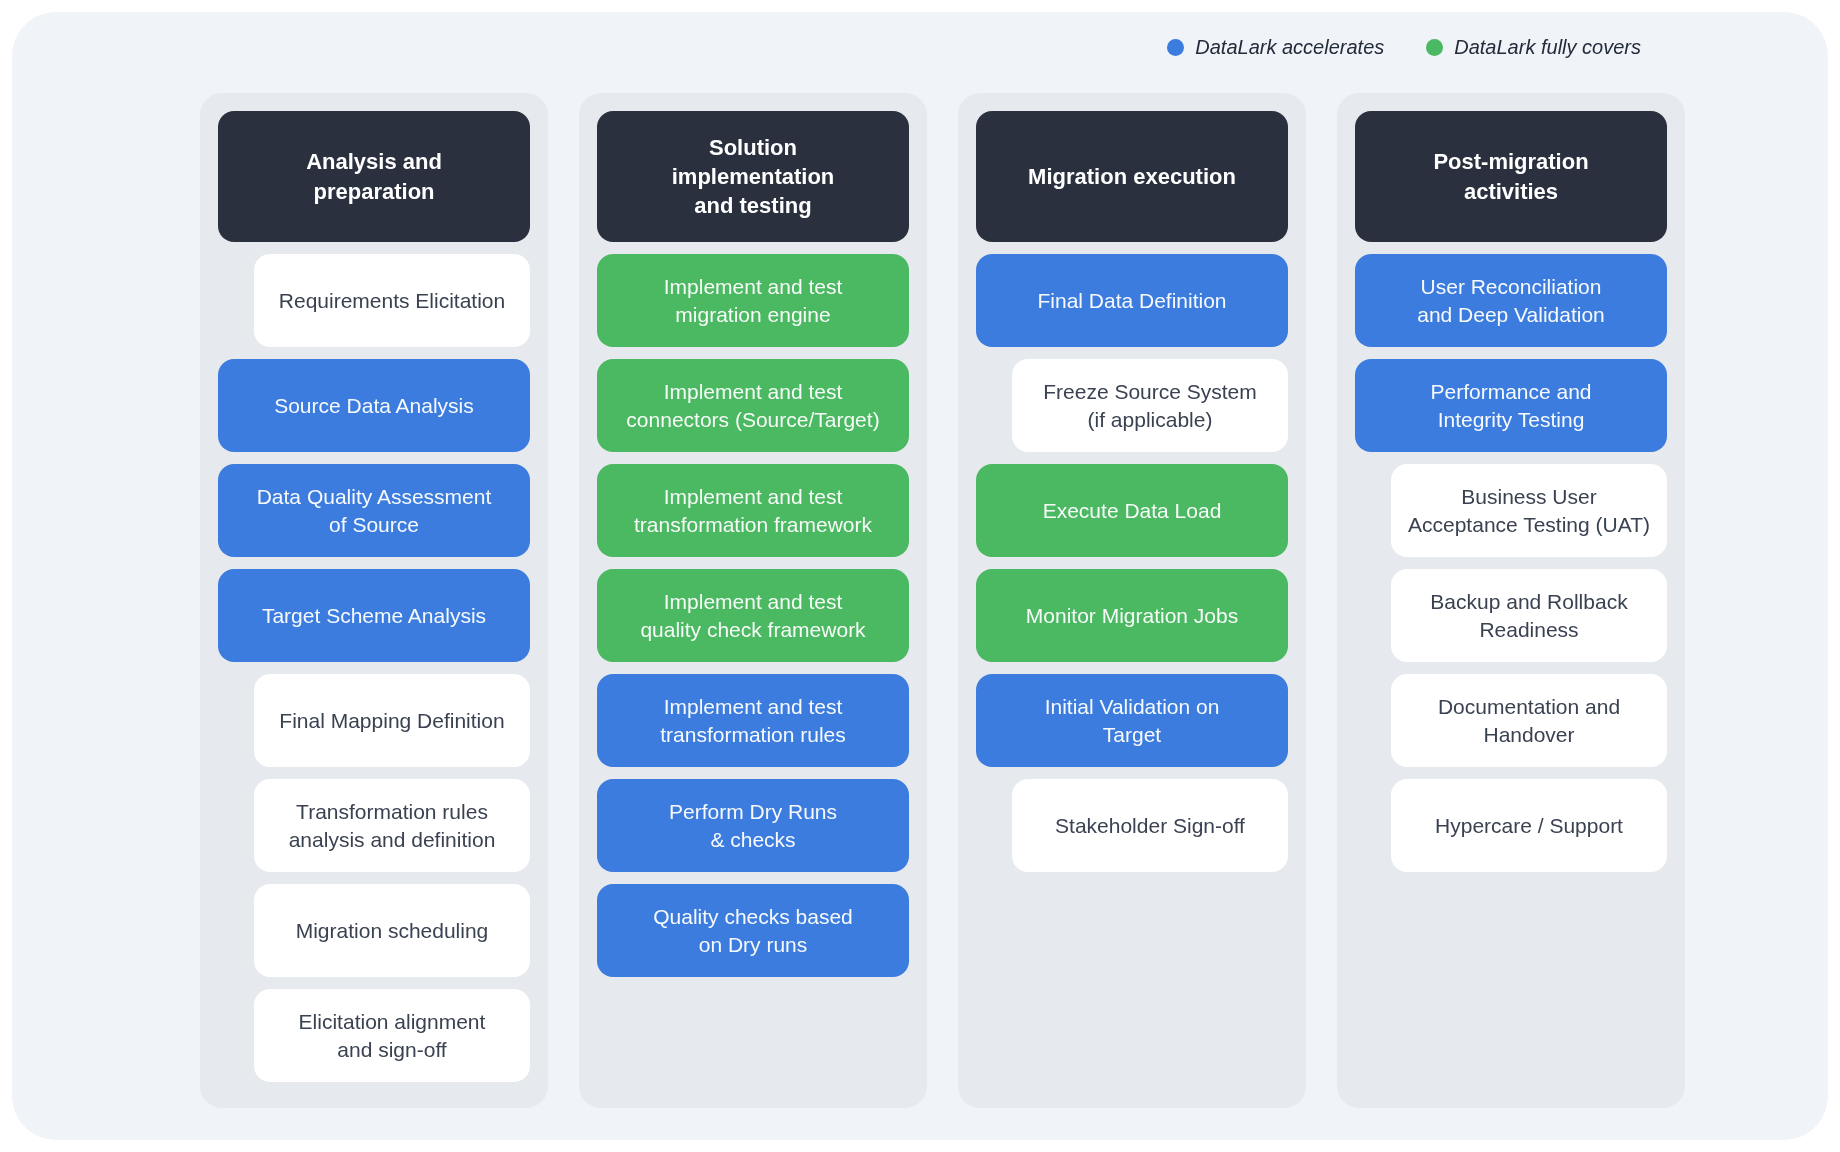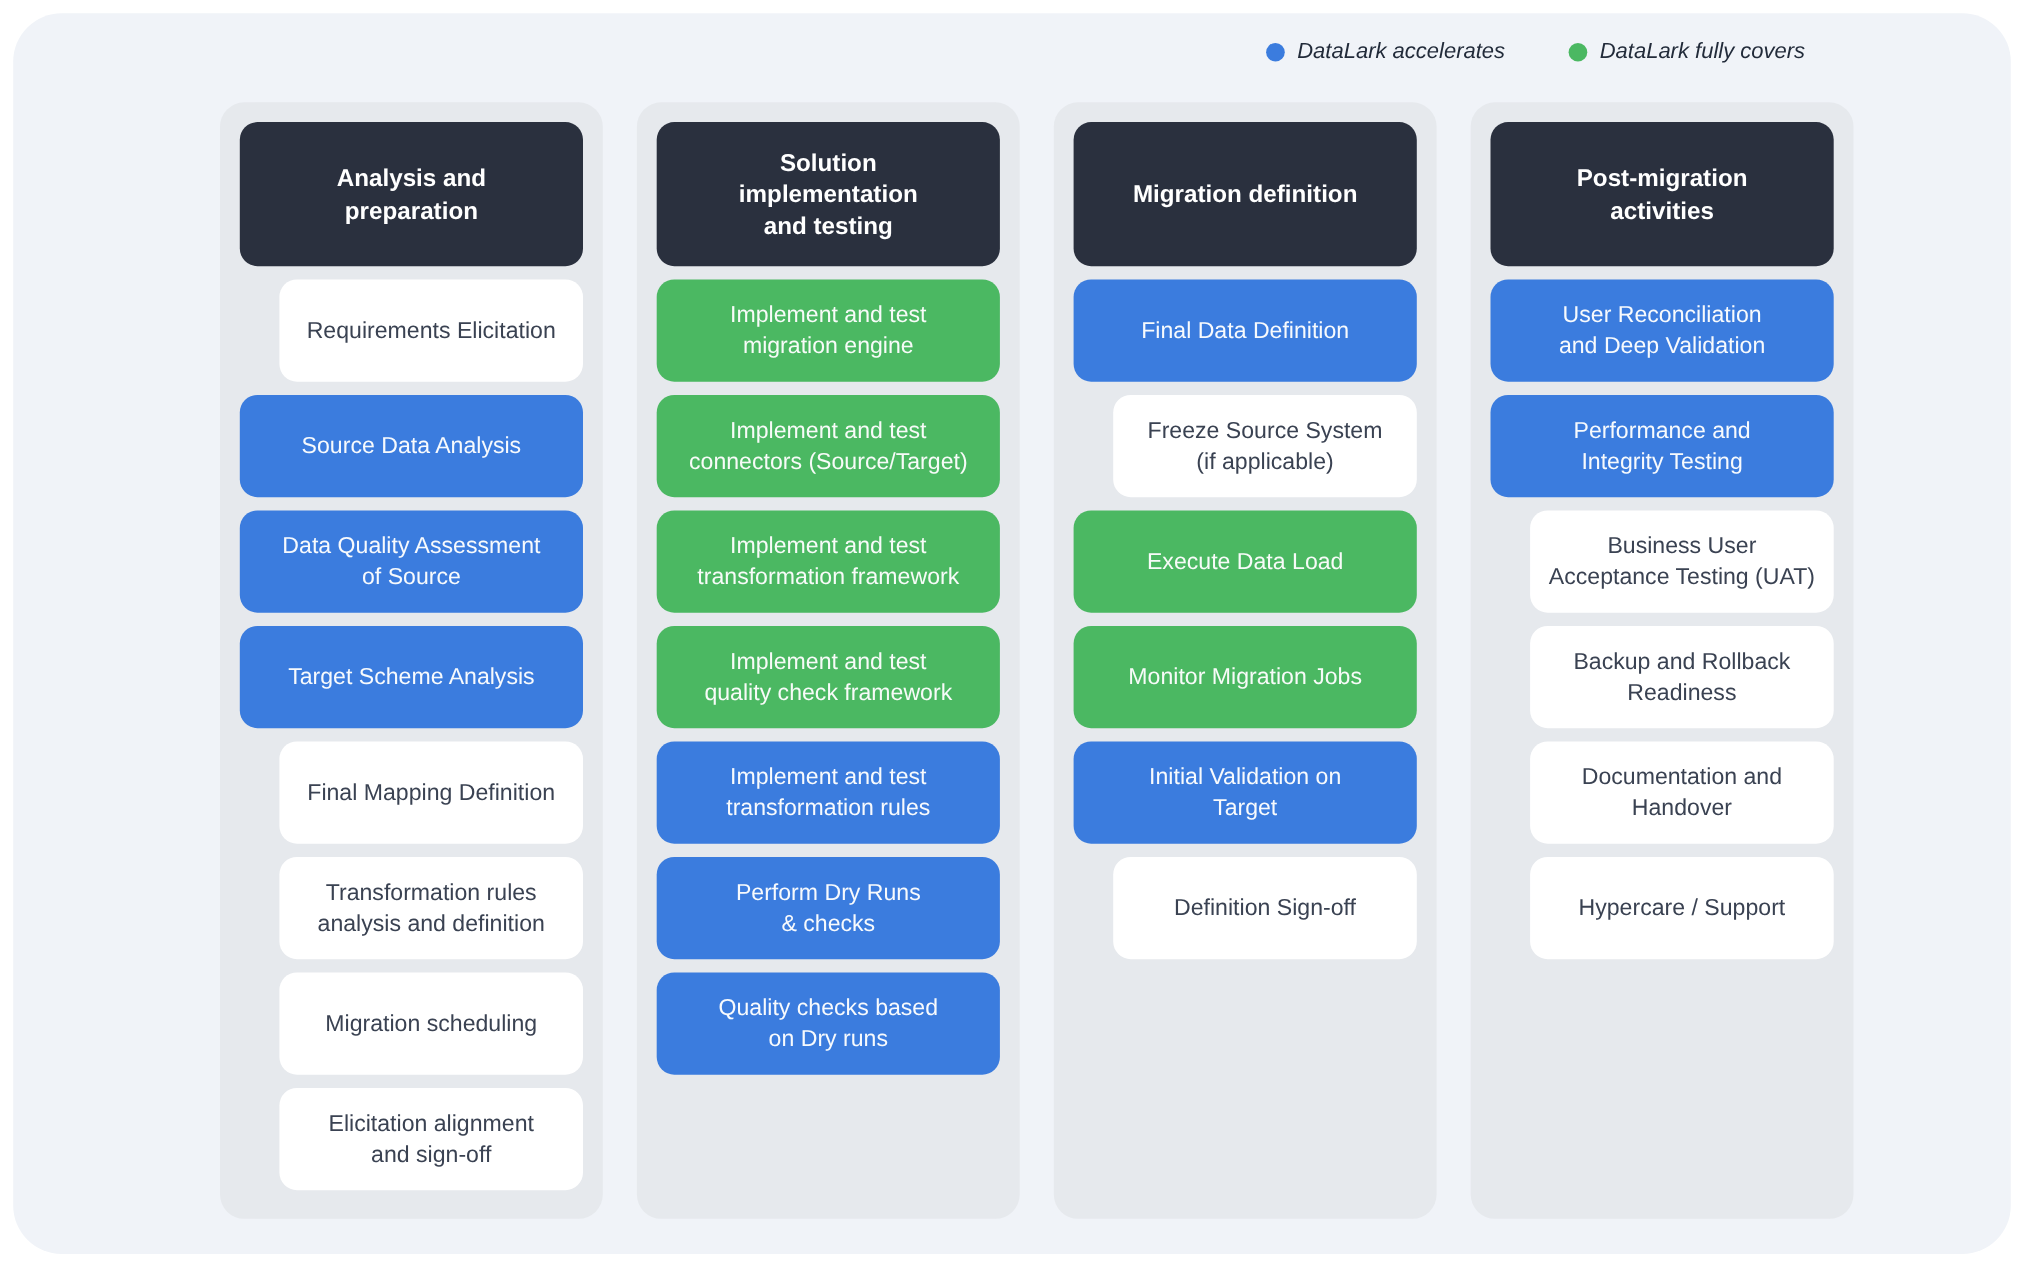--- a/index.html
+++ b/index.html
@@ -17,21 +17,21 @@
     background: var(--panel-bg, #F0F3F8);
     border-radius: 44px;
   }
   
   .legend {
     position: absolute;
     top: 24px;
     right: 187px;
     display: flex;
     align-items: center;
-    gap: 58px;
+    gap: 42px;
   }
   .legend-item {
     display: flex;
     align-items: center;
     gap: 11px;
   }
   .legend-dot {
     width: 17px; height: 17px;
     border-radius: 50%;
     flex: 0 0 auto;
@@ -140,29 +140,29 @@
         <div class="card status-fully-covers">Implement and test
 quality check framework</div>
         <div class="card status-accelerates">Implement and test
 transformation rules</div>
         <div class="card status-accelerates">Perform Dry Runs
 &amp; checks</div>
         <div class="card status-accelerates">Quality checks based
 on Dry runs</div>
       </section>
       <section class="column">
-        <header class="col-header">Migration definition</header>
+        <header class="col-header">Migration execution</header>
         <div class="card status-accelerates">Final Data Definition</div>
         <div class="card status-none">Freeze Source System
 (if applicable)</div>
         <div class="card status-fully-covers">Execute Data Load</div>
         <div class="card status-fully-covers">Monitor Migration Jobs</div>
         <div class="card status-accelerates">Initial Validation on
 Target</div>
-        <div class="card status-none">Definition Sign-off</div>
+        <div class="card status-none">Stakeholder Sign-off</div>
       </section>
       <section class="column">
         <header class="col-header">Post-migration
 activities</header>
         <div class="card status-accelerates">User Reconciliation
 and Deep Validation</div>
         <div class="card status-accelerates">Performance and
 Integrity Testing</div>
         <div class="card status-none">Business User
 Acceptance Testing (UAT)</div>

